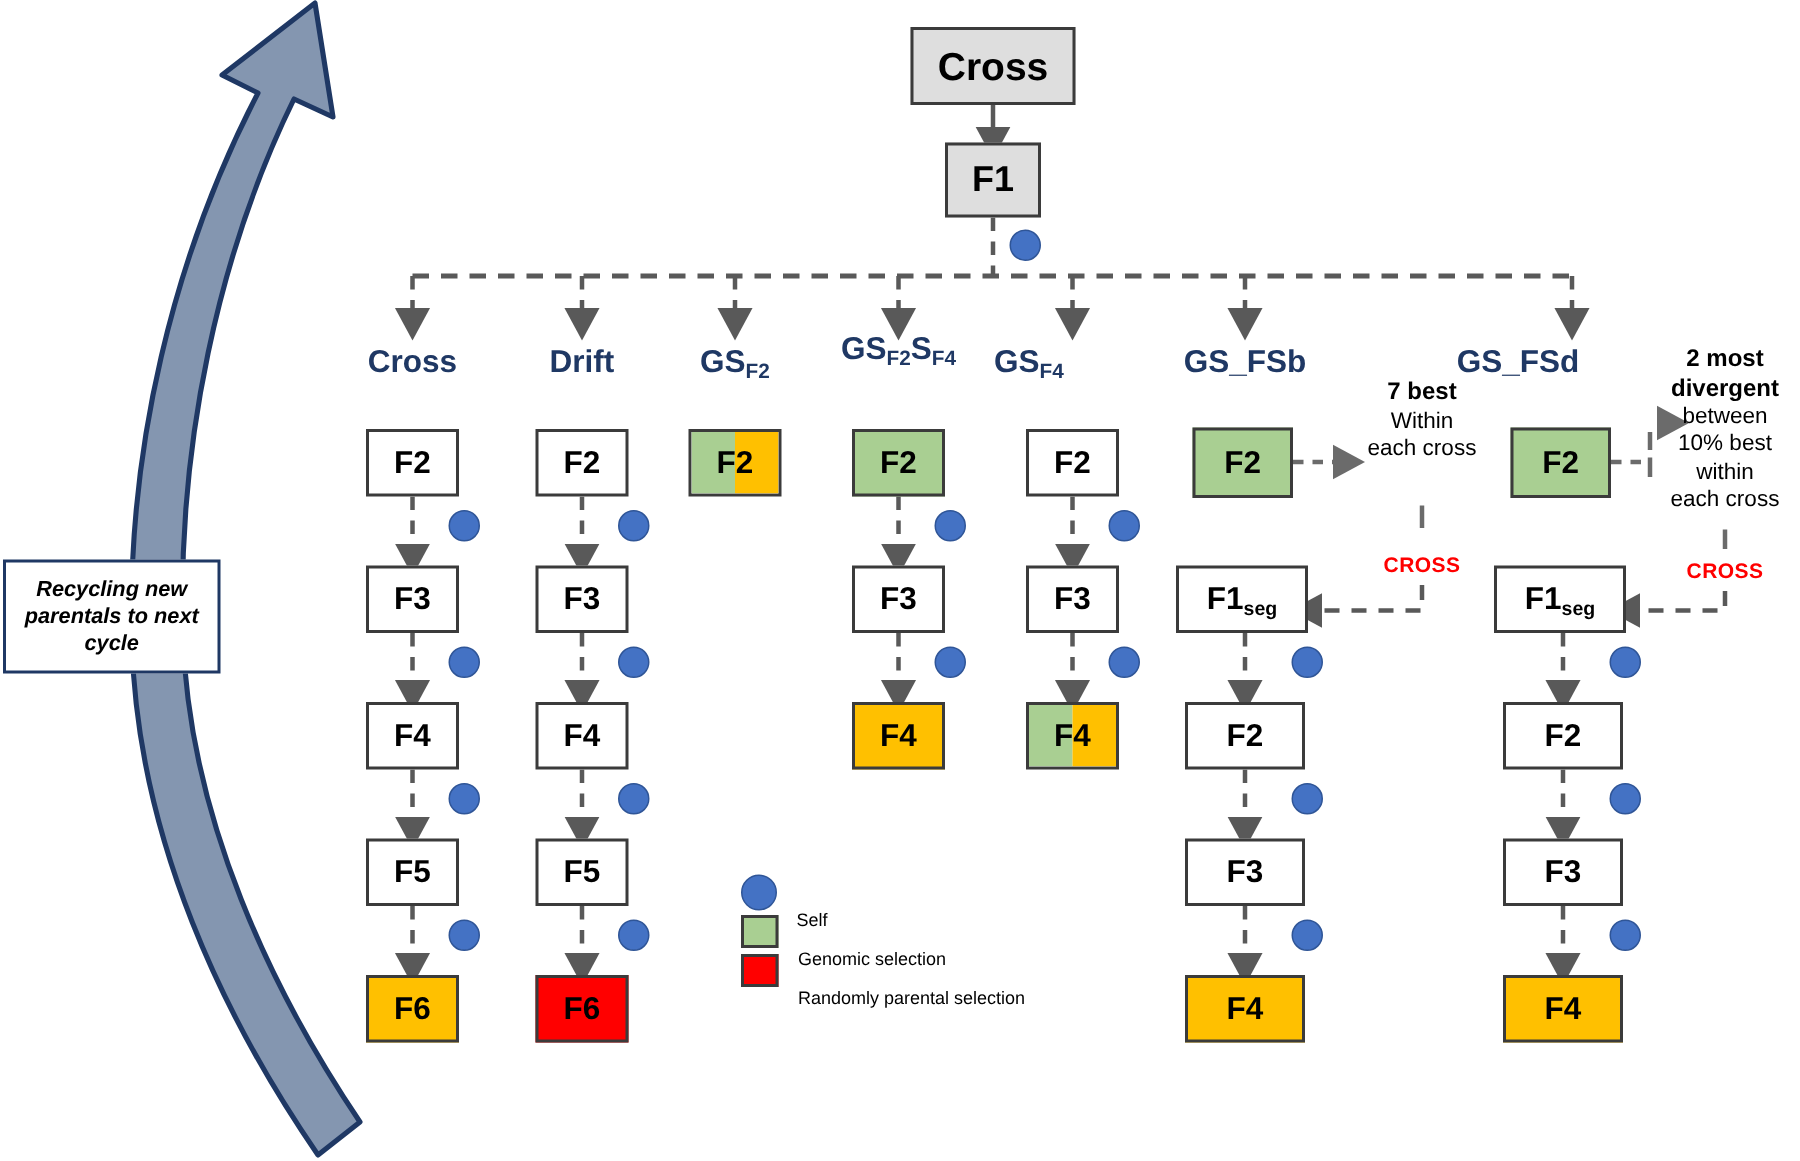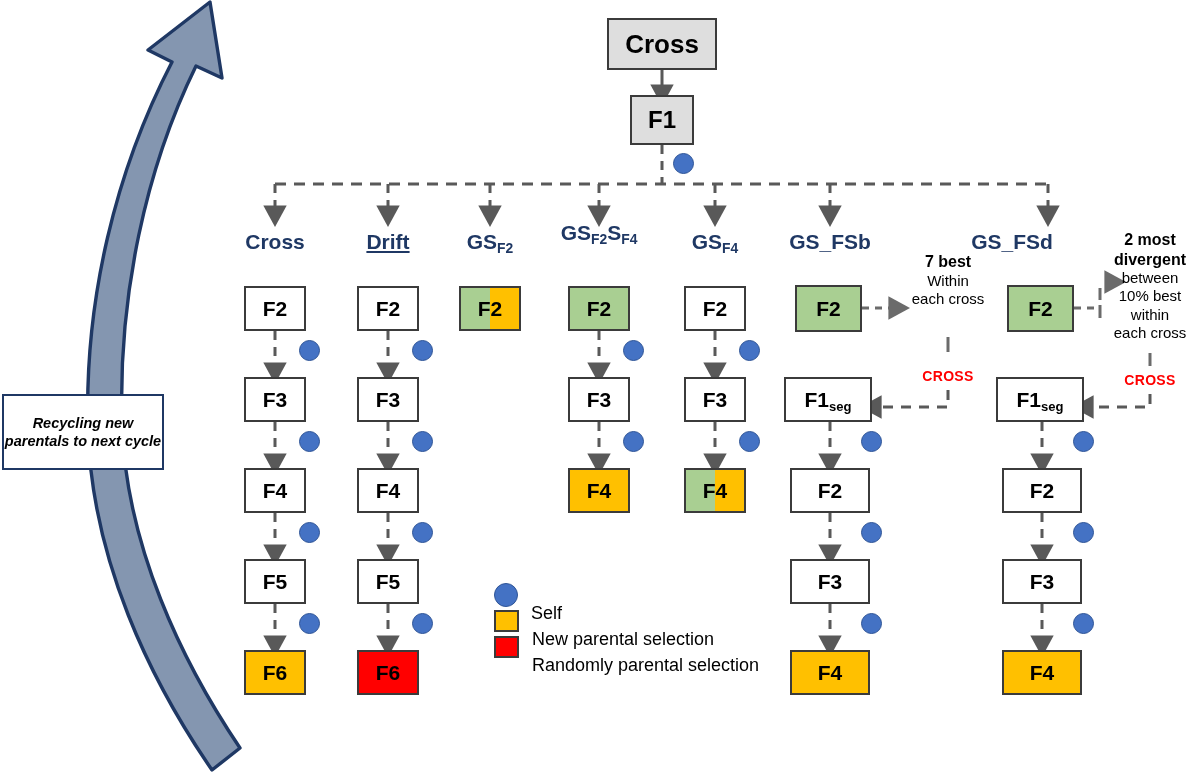--- a/index.html
+++ b/index.html
@@ -23,40 +23,40 @@
   
   .colhdr{position:absolute;color:#1f3864;font-weight:bold;font-size:21px;
           white-space:nowrap;text-align:center;line-height:1;}
   .colhdr sub{font-size:.66em;vertical-align:baseline;position:relative;top:.30em;}
 
   
   .self{position:absolute;width:21px;height:21px;border-radius:50%;
         background:#4472c4;border:1.5px solid #2f5597;box-sizing:border-box;}
 
   
-  #recycle-box{position:absolute;left:2px;top:394px;width:162px;height:76px;
+  #recycle-box{position:absolute;left:2px;top:373px;width:145px;height:76px;
       border:2px solid #1f3864;background:#fff;box-sizing:border-box;
       display:flex;align-items:center;justify-content:center;text-align:center;
       font-style:italic;font-weight:bold;font-size:14.5px;color:#000;line-height:1.25;}
 
   
   .annot{position:absolute;text-align:center;line-height:1.22;color:#000;width:120px;}
   .annot .b{font-weight:bold;font-size:16px;display:block;}
   .annot .i{font-size:15px;display:block;}
   .crosslbl{position:absolute;color:#ff0000;font-weight:bold;font-size:14px;
             text-align:center;width:120px;letter-spacing:.3px;}
 
   
   #legend{position:absolute;left:494px;top:582px;}
   .lgrow{display:flex;align-items:center;height:26px;}
   .lgswatch{width:25px;height:22px;border:2px solid #3b3b3b;box-sizing:border-box;
             margin-right:13px;flex:0 0 auto;}
   .lgcircle{width:24px;height:24px;border-radius:50%;background:#4472c4;
             border:1.5px solid #2f5597;box-sizing:border-box;margin-right:13px;flex:0 0 auto;}
-  .lgtext{font-size:18px;color:#000;white-space:nowrap;margin-top:36px;}
+  .lgtext{font-size:12px;color:#000;white-space:nowrap;margin-top:36px;}
 
   svg.ov{position:absolute;left:0;top:0;width:1200px;height:774px;
          pointer-events:none;overflow:visible;}
 </style>
 </head>
 <body>
 
 <div id="stage">
 
   <svg class="ov" viewBox="0 0 1200 774">
@@ -159,33 +159,33 @@
   <div class="node gray" id="n-f1" style="left:630px;top:95px;width:64px;height:50px;font-size:24px;">
     <span class="lbl">F1</span>
   </div>
 
   <div class="self" style="left:673px;top:153px;"></div>
 
   <div class="colhdr" style="left:245px;top:231px;width:60px;">
     <span>Cross</span>
   </div>
 
-  <div class="colhdr" style="left:356px;top:231px;width:64px;text-decoration:underline;">
+  <div class="colhdr" style="left:356px;top:231px;width:64px;">
     <span>Drift</span>
   </div>
 
   <div class="colhdr" style="left:452px;top:231px;width:76px;">
     <span>GS</span><sub>F2</sub>
   </div>
 
   <div class="colhdr" style="left:542px;top:222px;width:114px;">
     <span>GS</span><sub>F2</sub><span>S</span><sub>F4</sub>
   </div>
 
-  <div class="colhdr" style="left:677px;top:231px;width:76px;">
+  <div class="colhdr" style="left:648px;top:231px;width:76px;">
     <span>GS</span><sub>F4</sub>
   </div>
 
   <div class="colhdr" style="left:766px;top:231px;width:128px;">
     <span>GS_FSb</span>
   </div>
 
   <div class="colhdr" style="left:948px;top:231px;width:128px;">
     <span>GS_FSd</span>
   </div>
@@ -320,22 +320,22 @@
   <div id="recycle-box">
     <span>Recycling new parentals to next cycle</span>
   </div>
 
   <div id="legend">
     <div class="lgrow">
       <span class="lgcircle"></span>
       <span class="lgtext">Self</span>
     </div>
     <div class="lgrow">
-      <span class="lgswatch" style="background:#ffc000;"></span>
-      <span class="lgtext">New parental selection</span>
+      <span class="lgswatch" style="background:#a9cf92;"></span>
+      <span class="lgtext">Genomic selection</span>
     </div>
     <div class="lgrow">
       <span class="lgswatch" style="background:#ff0000;"></span>
       <span class="lgtext">Randomly parental selection</span>
     </div>
   </div>
 
 </div>
 
 </body></html>

